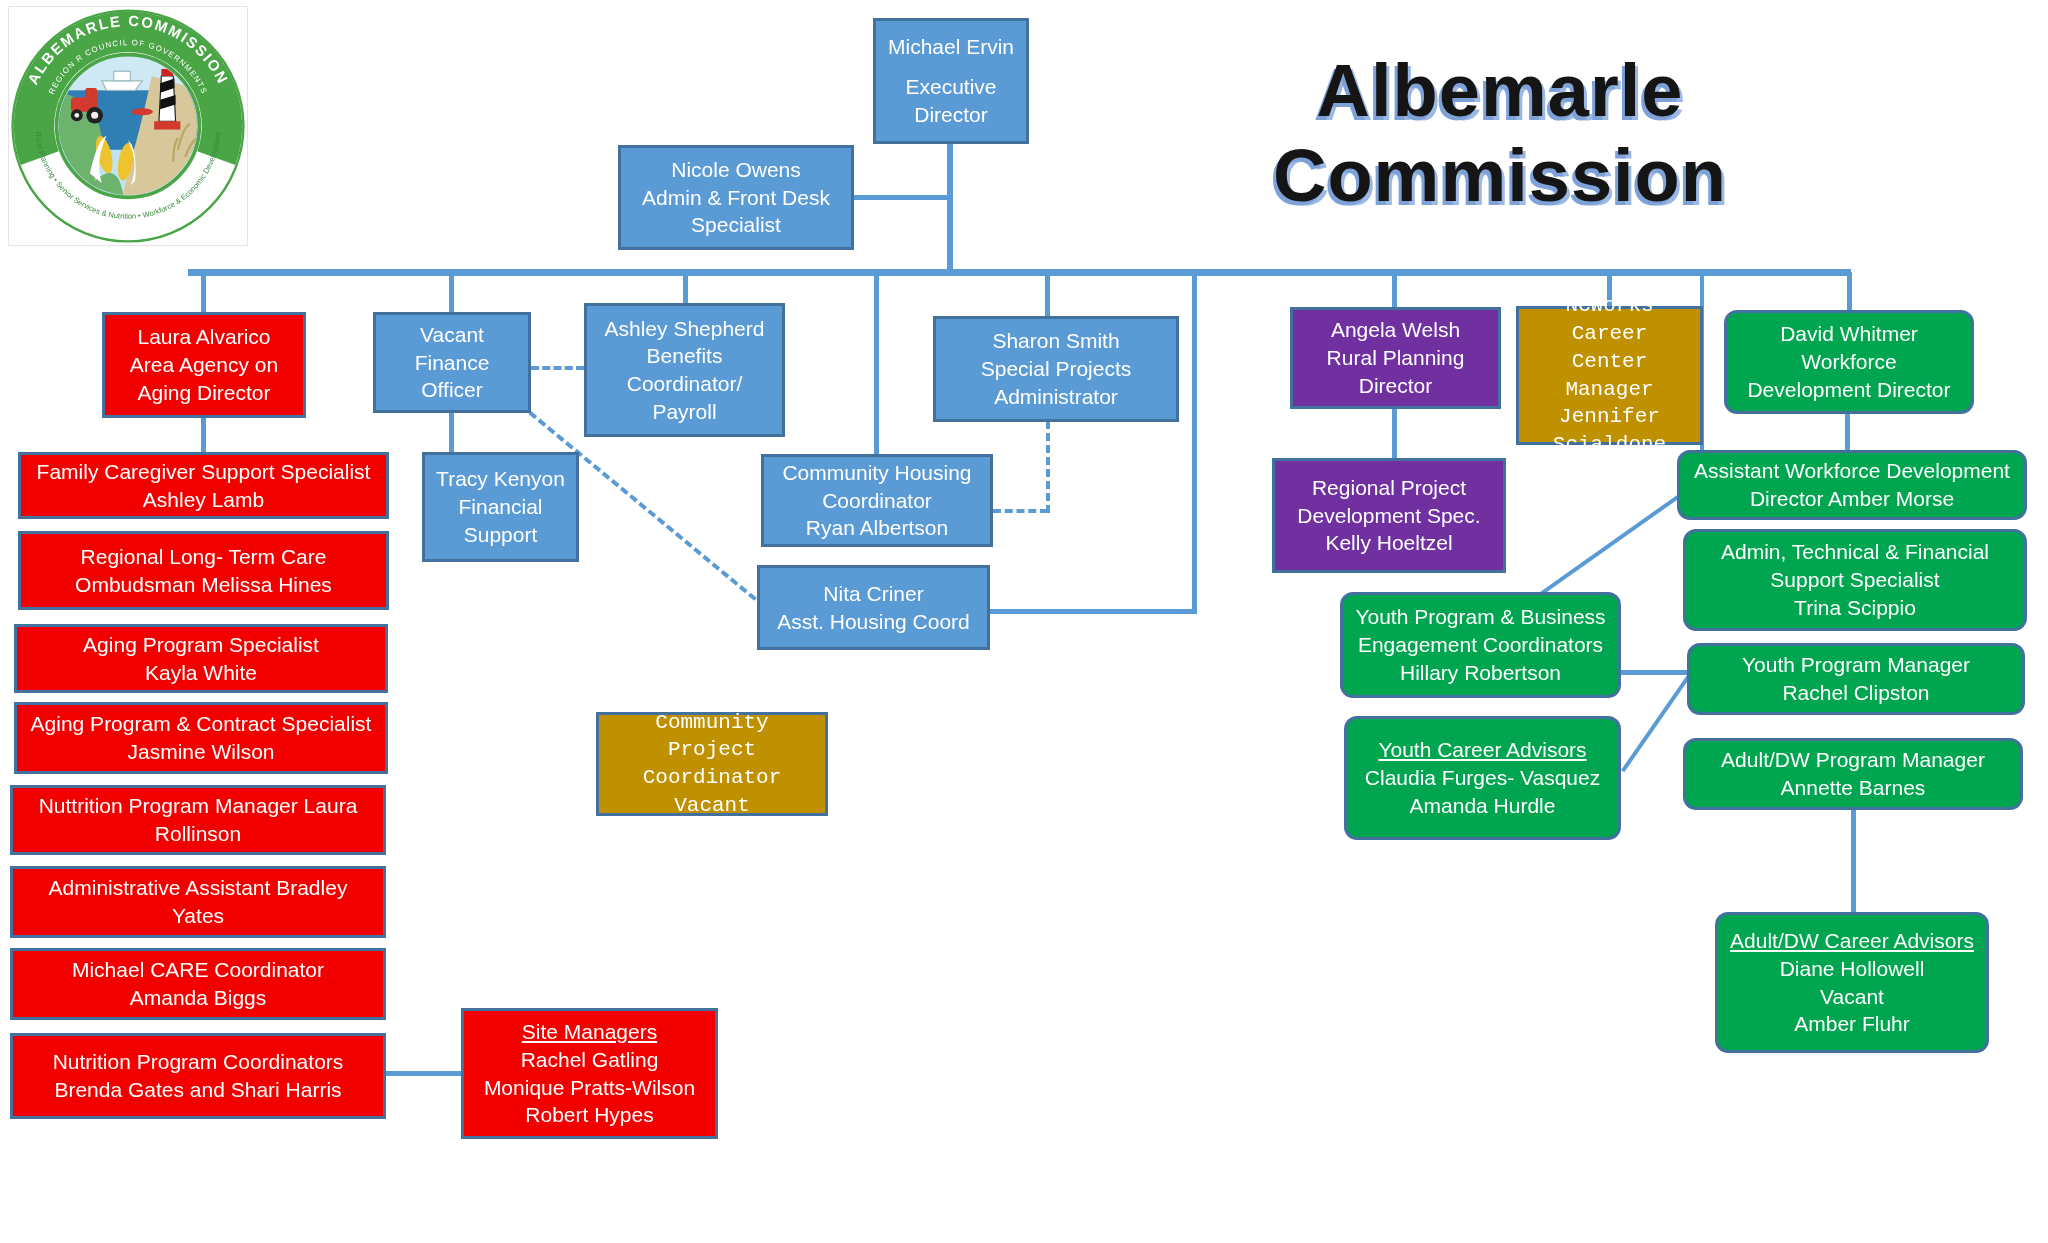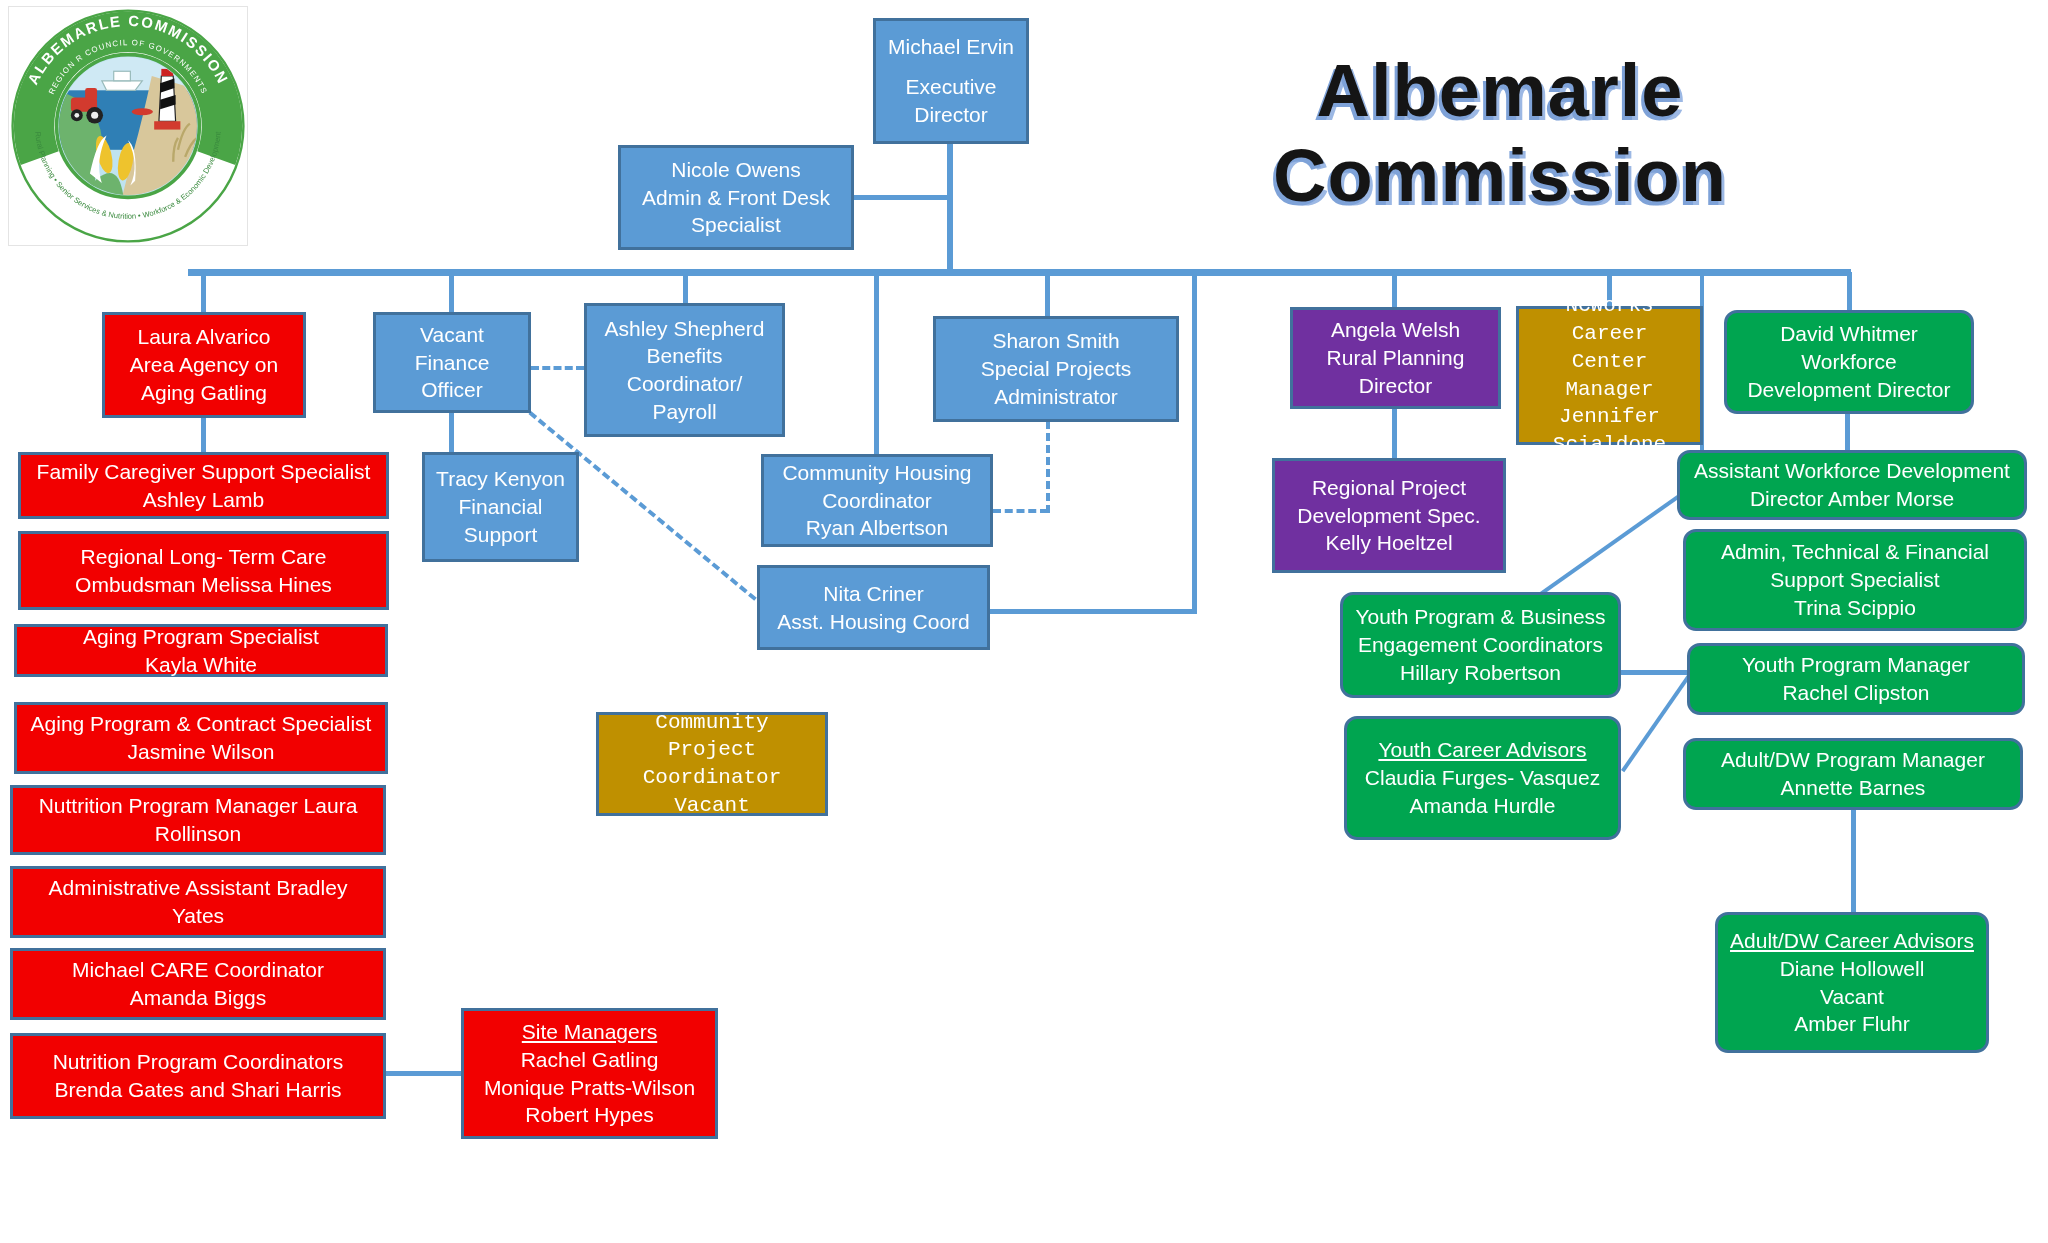--- a/index.html
+++ b/index.html
@@ -132,21 +132,21 @@
 
   <div class="box blue" style="left:618px;top:145px;width:236px;height:105px">
     <span>Nicole Owens</span>
     <span>Admin &amp; Front Desk</span>
     <span>Specialist</span>
   </div>
 
   <div class="box red" style="left:102px;top:312px;width:204px;height:106px">
     <span>Laura Alvarico</span>
     <span>Area Agency on</span>
-    <span>Aging Gatling</span>
+    <span>Aging Director</span>
   </div>
 
   <div class="box blue" style="left:373px;top:312px;width:158px;height:101px">
     <span>Vacant</span>
     <span>Finance</span>
     <span>Officer</span>
   </div>
 
   <div class="box blue" style="left:584px;top:303px;width:201px;height:134px">
     <span>Ashley Shepherd</span>
@@ -217,21 +217,21 @@
     <span>Nita Criner</span>
     <span>Asst. Housing Coord</span>
   </div>
 
   <div class="box green" style="left:1683px;top:529px;width:344px;height:102px">
     <span>Admin, Technical &amp; Financial</span>
     <span>Support Specialist</span>
     <span>Trina Scippio</span>
   </div>
 
-  <div class="box red" style="left:14px;top:624px;width:374px;height:53px">
+  <div class="box red" style="left:14px;top:624px;width:374px;height:69px">
     <span>Aging Program Specialist</span>
     <span>Kayla White</span>
   </div>
 
   <div class="box green" style="left:1340px;top:592px;width:281px;height:106px">
     <span>Youth Program &amp; Business</span>
     <span>Engagement Coordinators</span>
     <span>Hillary Robertson</span>
   </div>
 

